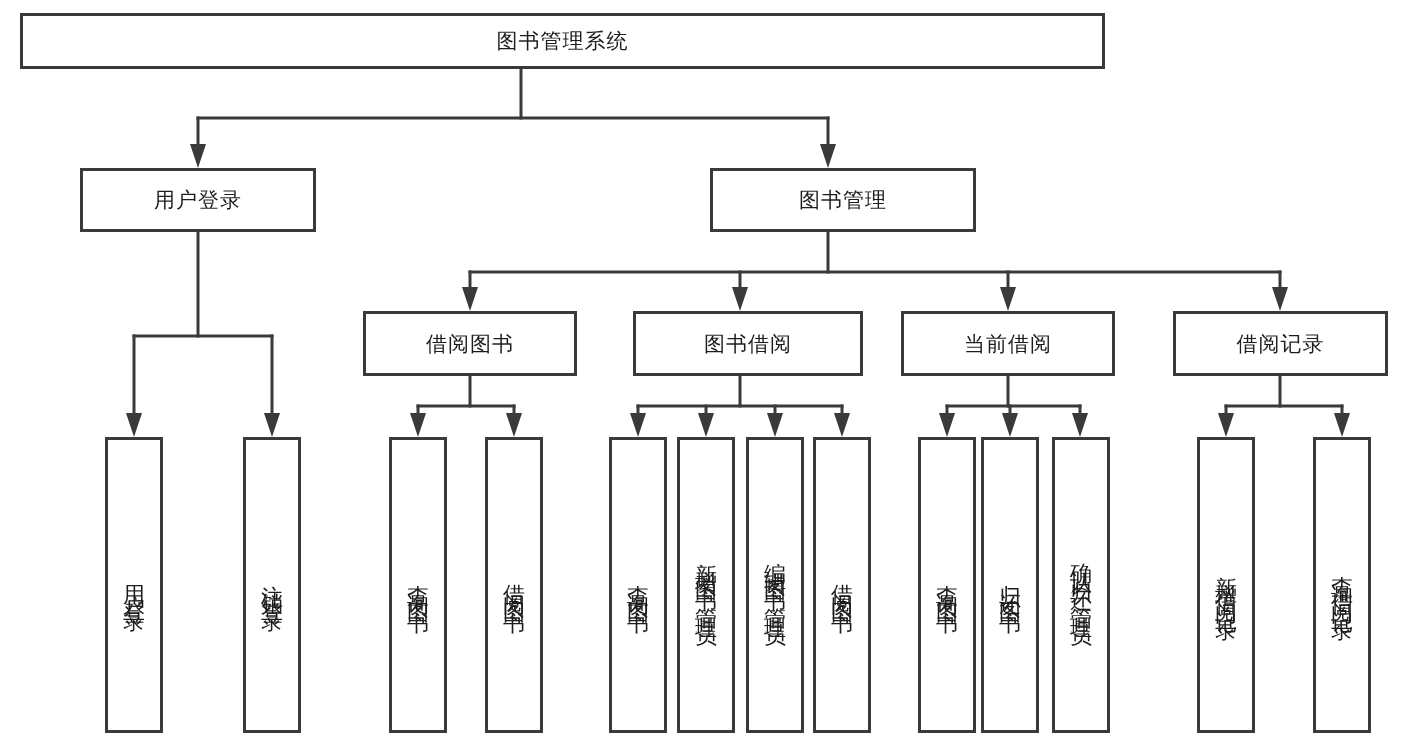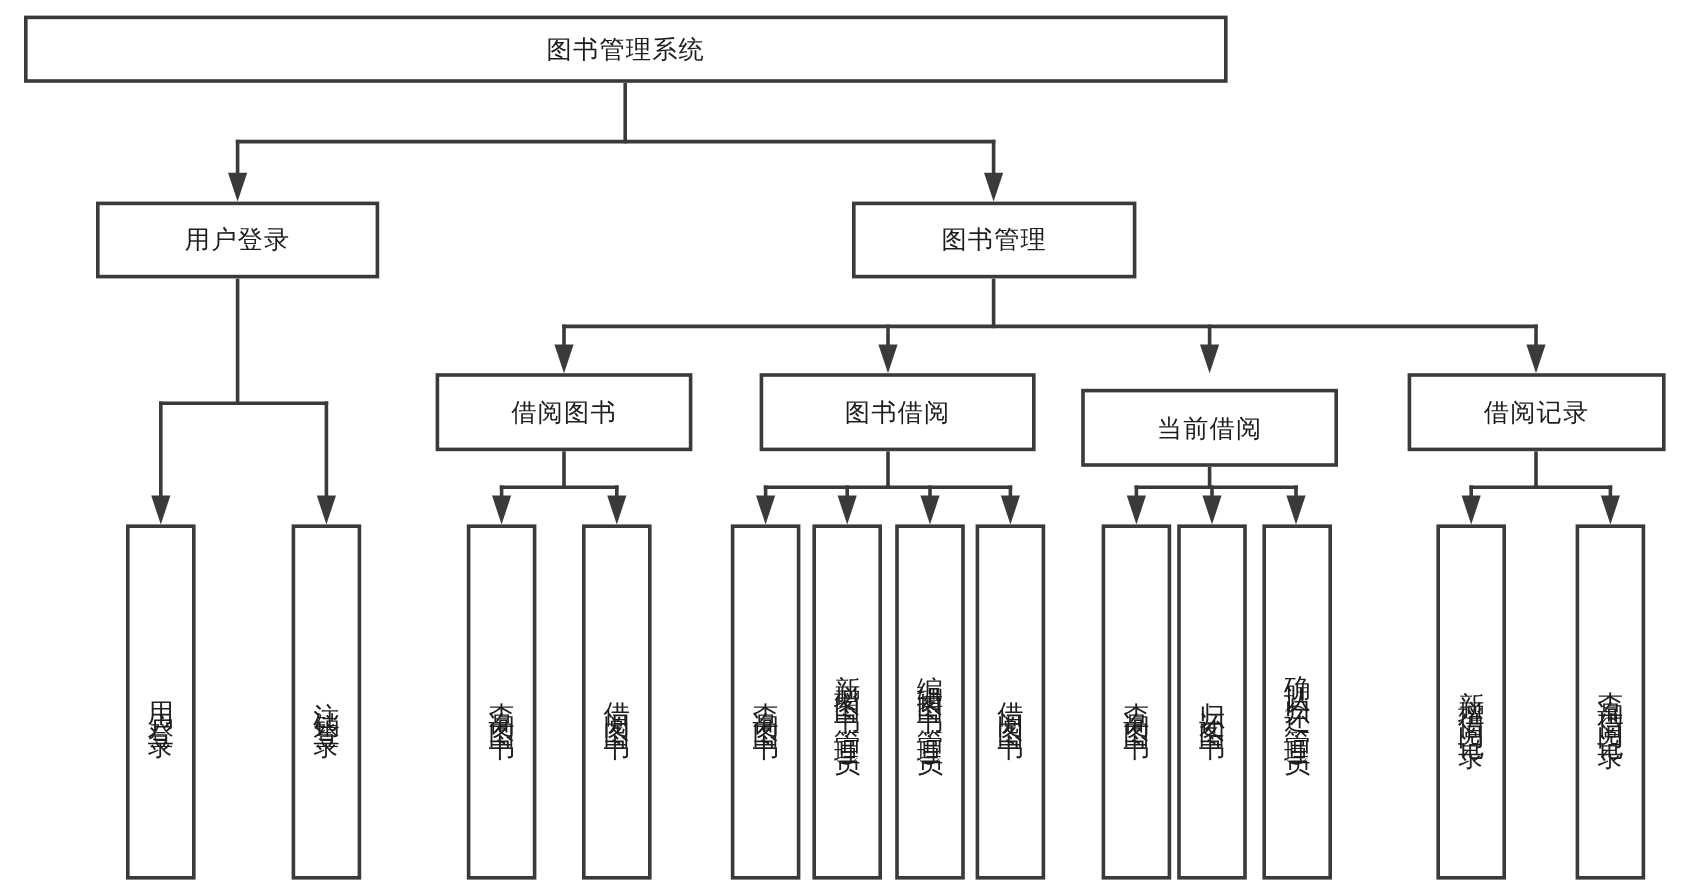--- a/index.html
+++ b/index.html
@@ -124,28 +124,28 @@
     <polygon points="1072,413 1088,413 1080,437"></polygon>
 
     <line x1="1280" y1="376" x2="1280" y2="407.5"></line>
     <line x1="1224.5" y1="406" x2="1343.5" y2="406"></line>
     <line x1="1226" y1="404.5" x2="1226" y2="415"></line>
     <polygon points="1218,413 1234,413 1226,437"></polygon>
     <line x1="1342" y1="404.5" x2="1342" y2="415"></line>
     <polygon points="1334,413 1350,413 1342,437"></polygon>
   </svg>
 
-  <div class="node h" style="left:20px; top:13px; width:1003px; height:56px;">图书管理系统</div>
+  <div class="node h" style="left:20px; top:13px; width:1085px; height:56px;">图书管理系统</div>
 
   <div class="node h" style="left:80px; top:168px; width:236px; height:64px;">用户登录</div>
-  <div class="node h" style="left:710px; top:168px; width:237px; height:64px;">图书管理</div>
+  <div class="node h" style="left:710px; top:168px; width:266px; height:64px;">图书管理</div>
 
   <div class="node h" style="left:363px; top:311px; width:214px; height:65px;">借阅图书</div>
   <div class="node h" style="left:633px; top:311px; width:230px; height:65px;">图书借阅</div>
-  <div class="node h" style="left:901px; top:311px; width:214px; height:65px;margin-top:13px;">当前借阅</div>
+  <div class="node h" style="left:901px; top:311px; width:214px; height:65px;">当前借阅</div>
   <div class="node h" style="left:1173px; top:311px; width:215px; height:65px;">借阅记录</div>
 
   <div class="node v" style="left:105px; top:437px; width:58px; height:296px;">用户登录</div>
   <div class="node v" style="left:243px; top:437px; width:58px; height:296px;">注销登录</div>
 
   <div class="node v" style="left:389px; top:437px; width:58px; height:296px;">查询图书</div>
   <div class="node v" style="left:485px; top:437px; width:58px; height:296px;">借阅图书</div>
 
   <div class="node v" style="left:609px; top:437px; width:58px; height:296px;">查询图书</div>
   <div class="node v" style="left:677px; top:437px; width:58px; height:296px;">新增图书（管理员）</div>

